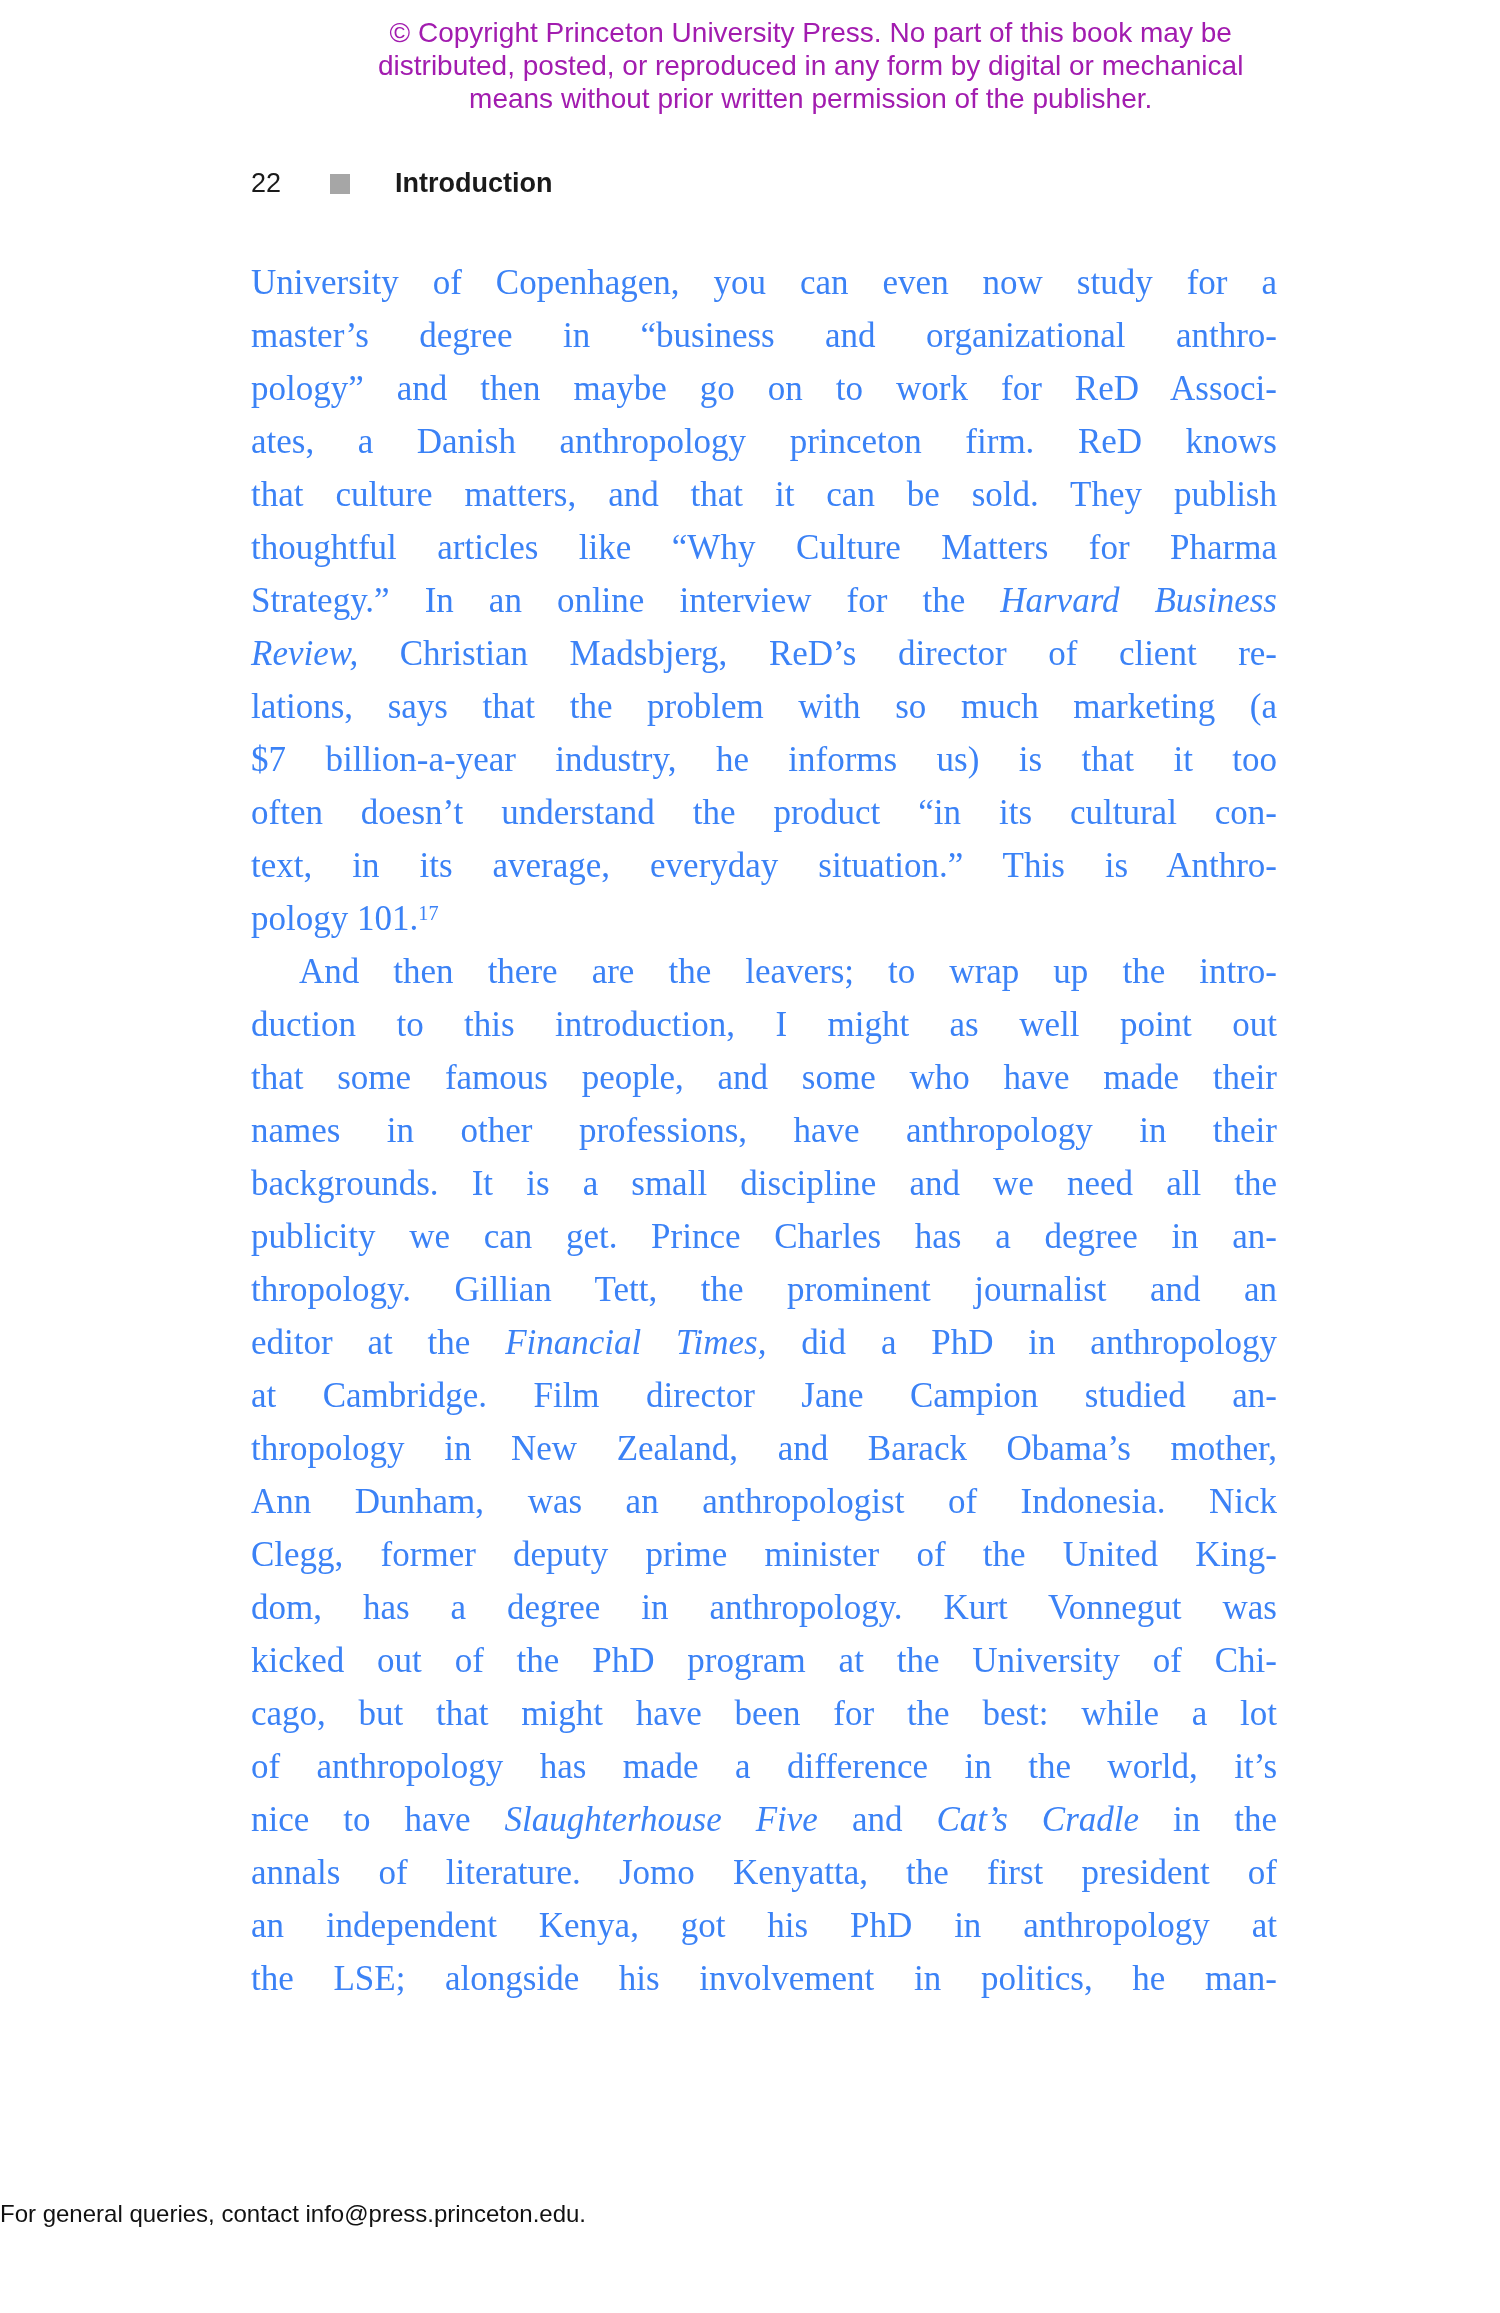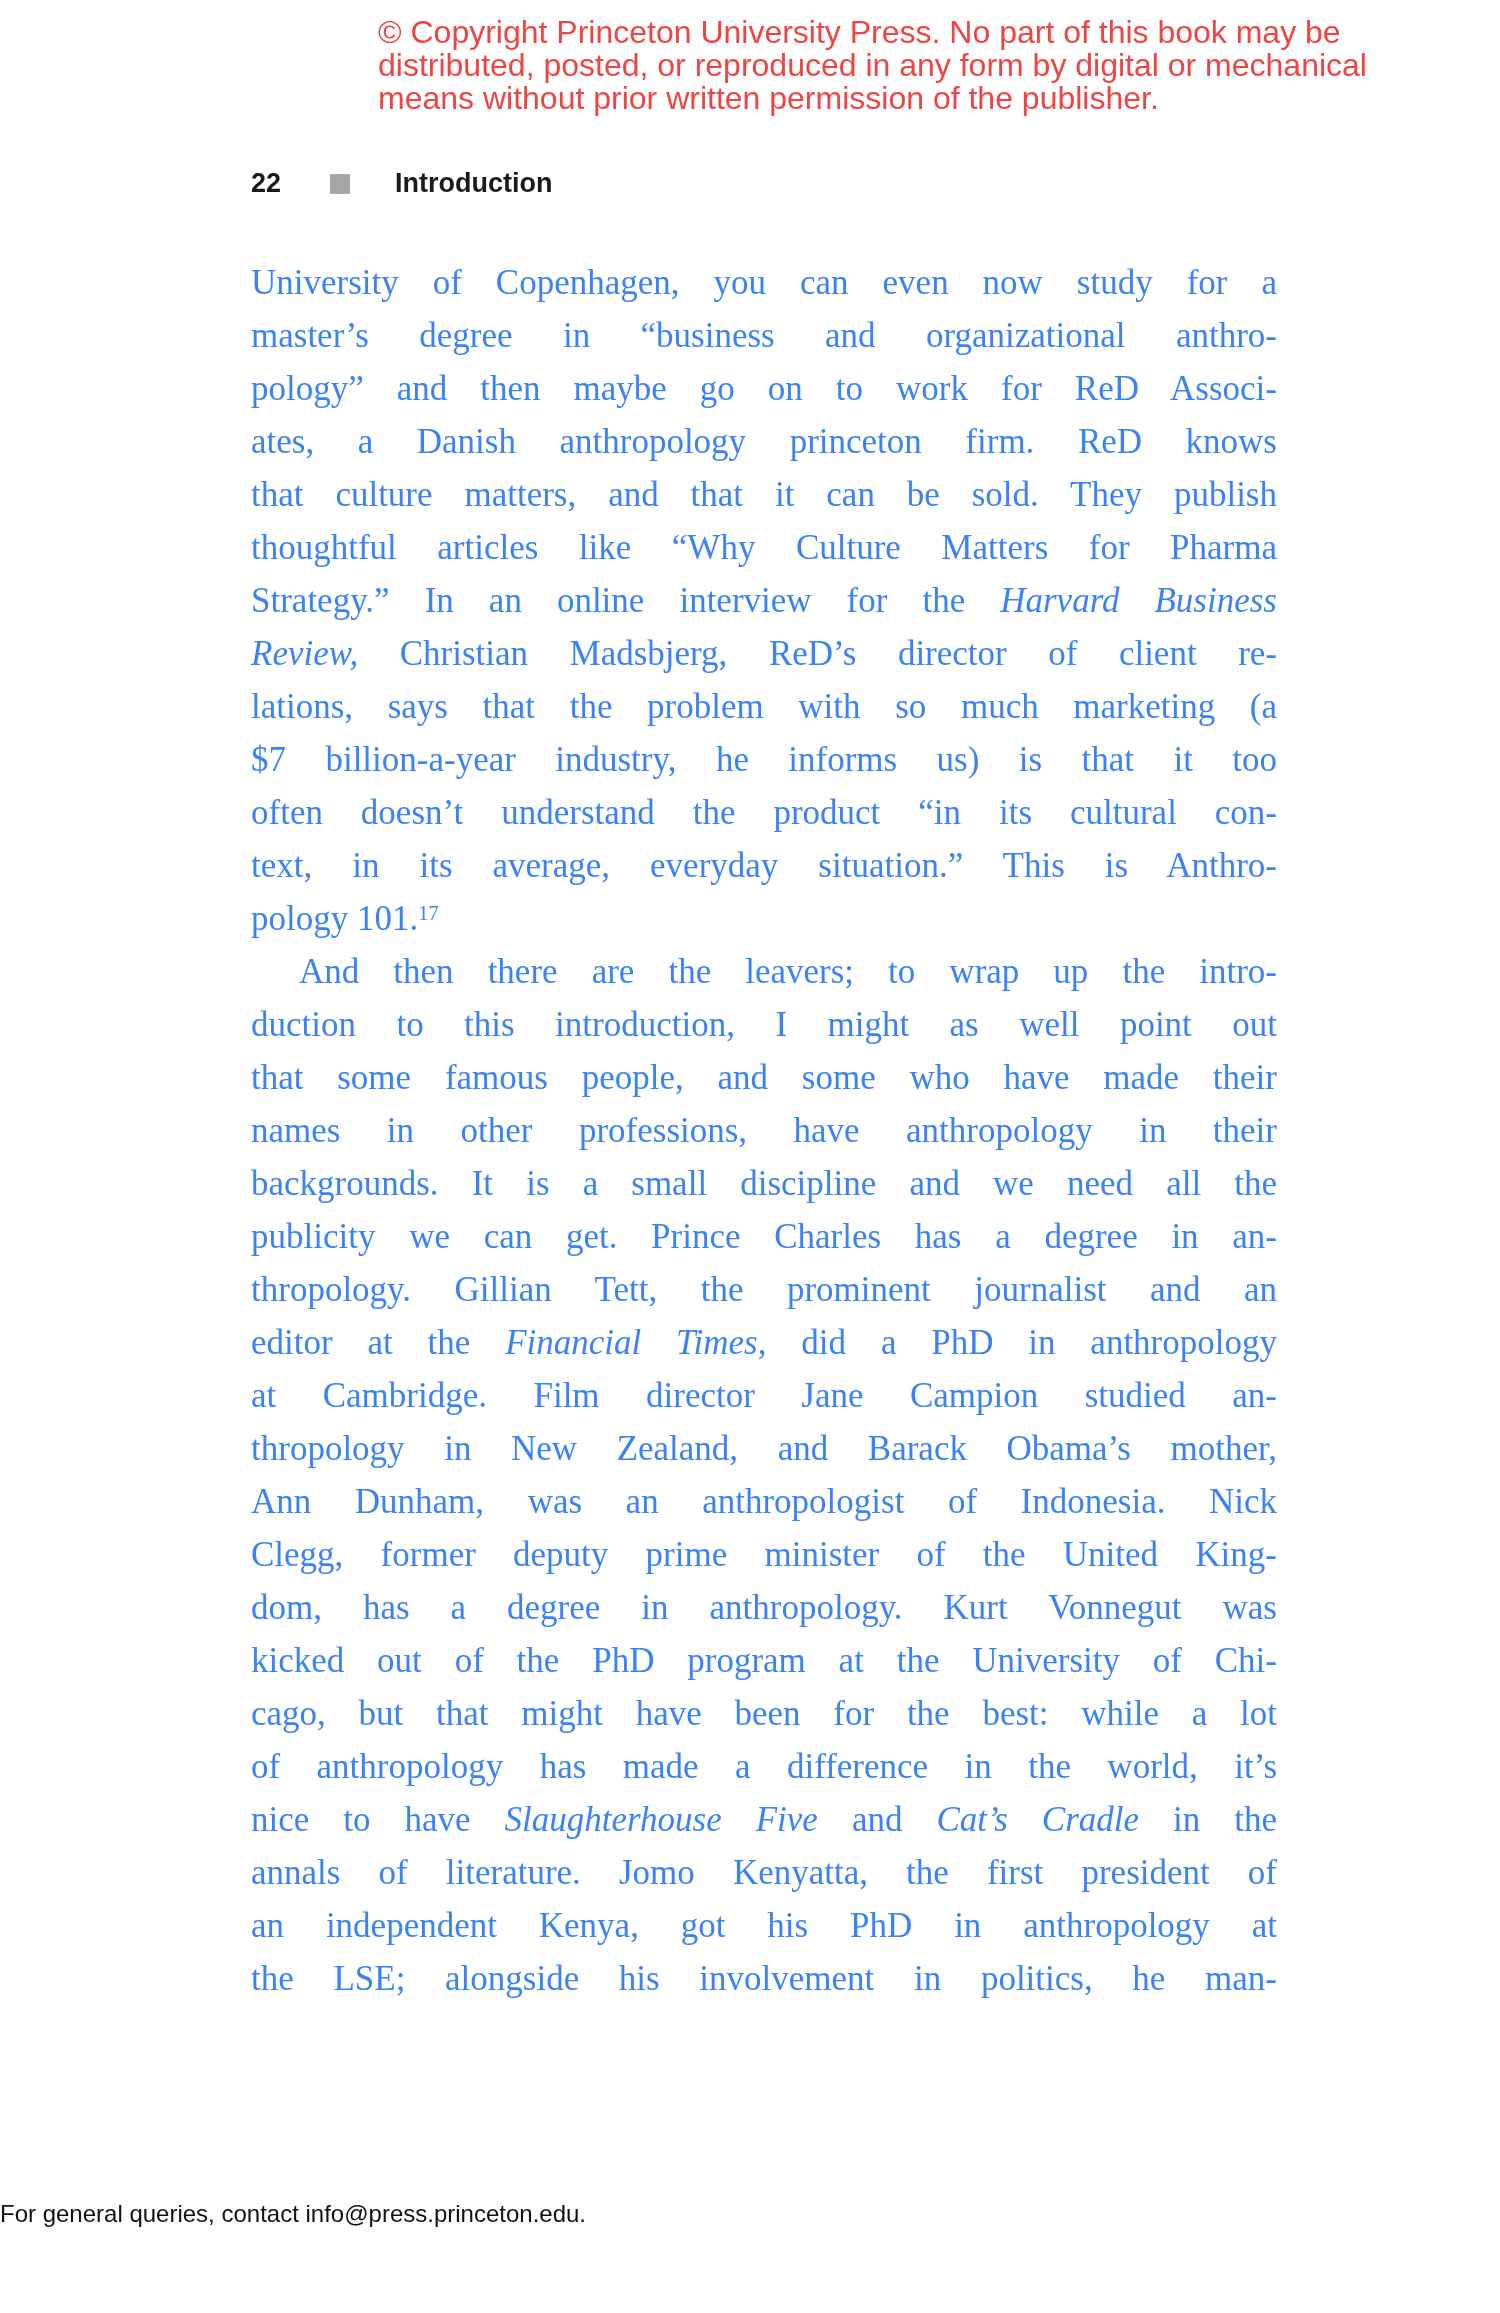--- a/index.html
+++ b/index.html
@@ -14,37 +14,37 @@
     background: #ffffff;
     font-family: "Liberation Serif", serif;
     color: #1c1c1c;
     overflow: hidden;
   }
   .copyright {
     position: absolute;
     left: 378px;
     top: 16px;
     font-family: "Liberation Sans", sans-serif;
-    font-size: 32px;
+    font-size: 28px;
     line-height: 33px;
-    color: #ef4444;
-    text-align: left;
+    color: #a21caf;
+    text-align: center;
   }
   .header {
     position: absolute;
     left: 251px;
     top: 168px;
     font-family: "Liberation Sans", sans-serif;
     font-size: 27px;
     color: #1a1a1a;
     display: flex;
     align-items: center;
   }
   .header .pagenum {
-    font-weight: 700;
+    font-weight: 400;
   }
   .header .marker {
     display: inline-block;
     width: 20px;
     height: 20px;
     background: #a6a6a6;
     margin-left: 49px;
     margin-right: 45px;
   }
   .header .section {

